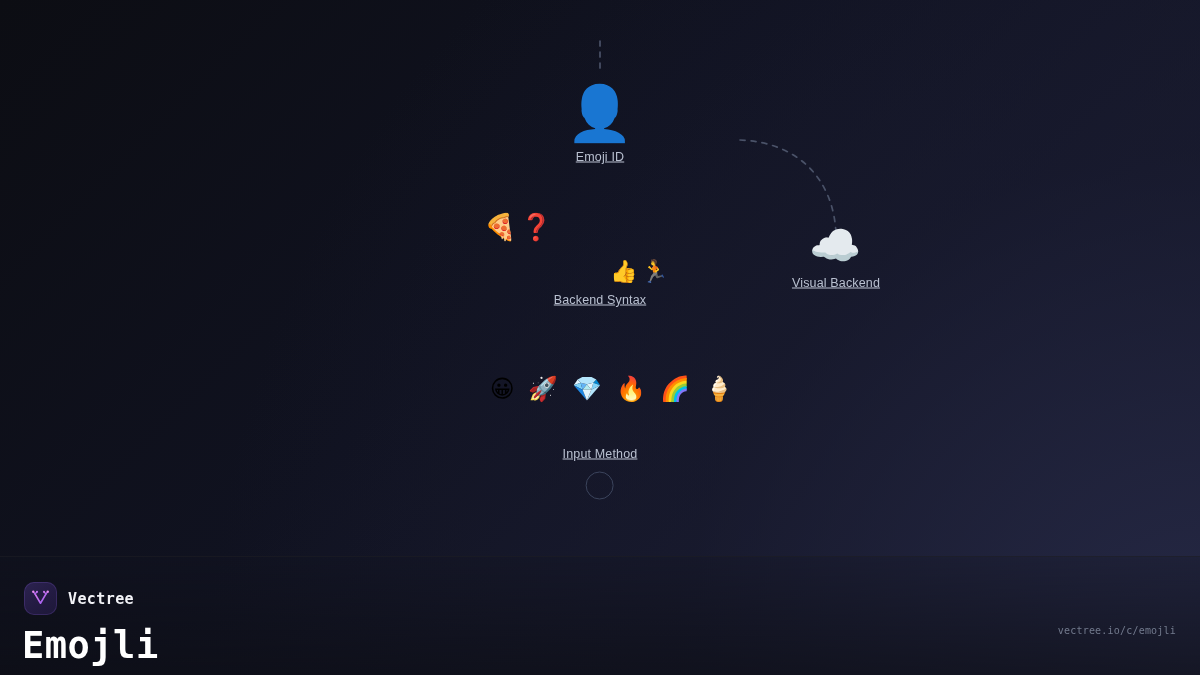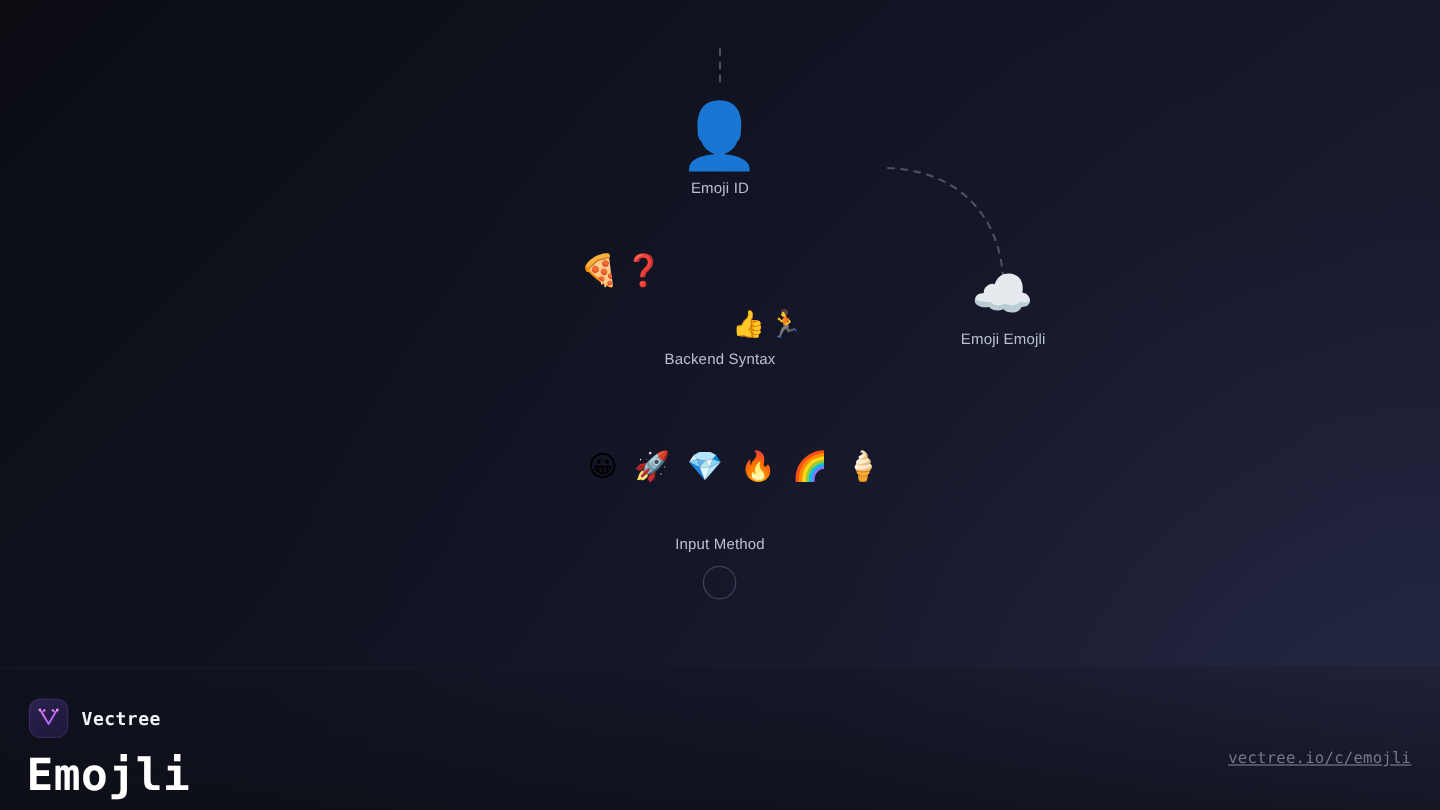--- a/index.html
+++ b/index.html
@@ -53,20 +53,21 @@
     align-items:center;
     justify-content:center;
   }
 
   .node-label {
     margin-top:9px;
     font-size:12.5px;
     color:#b9c0d0;
     letter-spacing:0.15px;
     font-family:"Liberation Sans", sans-serif;
+    text-decoration:underline;
   }
 
   
   #node-emoji-id { left:600px; top:125px; }
   #node-emoji-id .node-glyph { font-size:54px; }
 
   
   #node-visual-syntax {
     left:600px; top:260px;
     width:260px;
@@ -160,25 +161,24 @@
     font-weight:bold;
     color:#ffffff;
     letter-spacing:0.5px;
     line-height:1;
   }
 
   #footer-url {
     position:absolute;
     right:24px; top:68px;
     font-family:"DejaVu Sans Mono", monospace;
-    font-size:13px;
+    font-size:10px;
     color:#6f7party;
     color:#727a8d;
     letter-spacing:0.2px;
-    text-decoration:underline;
   }
 </style>
 </head>
 <body>
 
 <div id="stage">
 
   <div id="canvas">
 
     <svg id="edges" viewBox="0 0 1200 556" preserveAspectRatio="none">
@@ -196,21 +196,21 @@
     <div class="node" id="node-visual-syntax">
       <div class="vs-rows">
         <div class="vs-row vs-row-1">🍕❓</div>
         <div class="vs-row vs-row-2">👍🏃</div>
       </div>
       <div class="node-label">Backend Syntax</div>
     </div>
 
     <div class="node" id="node-emoji-backend">
       <div class="node-glyph">☁️</div>
-      <div class="node-label">Emoji Emojli</div>
+      <div class="node-label">Visual Backend</div>
     </div>
 
     <div class="node" id="node-emoji-palette">
       <div class="palette">
         <span>😀</span>
         <span>🚀</span>
         <span>💎</span>
         <span>🔥</span>
         <span>🌈</span>
         <span>🍦</span>

